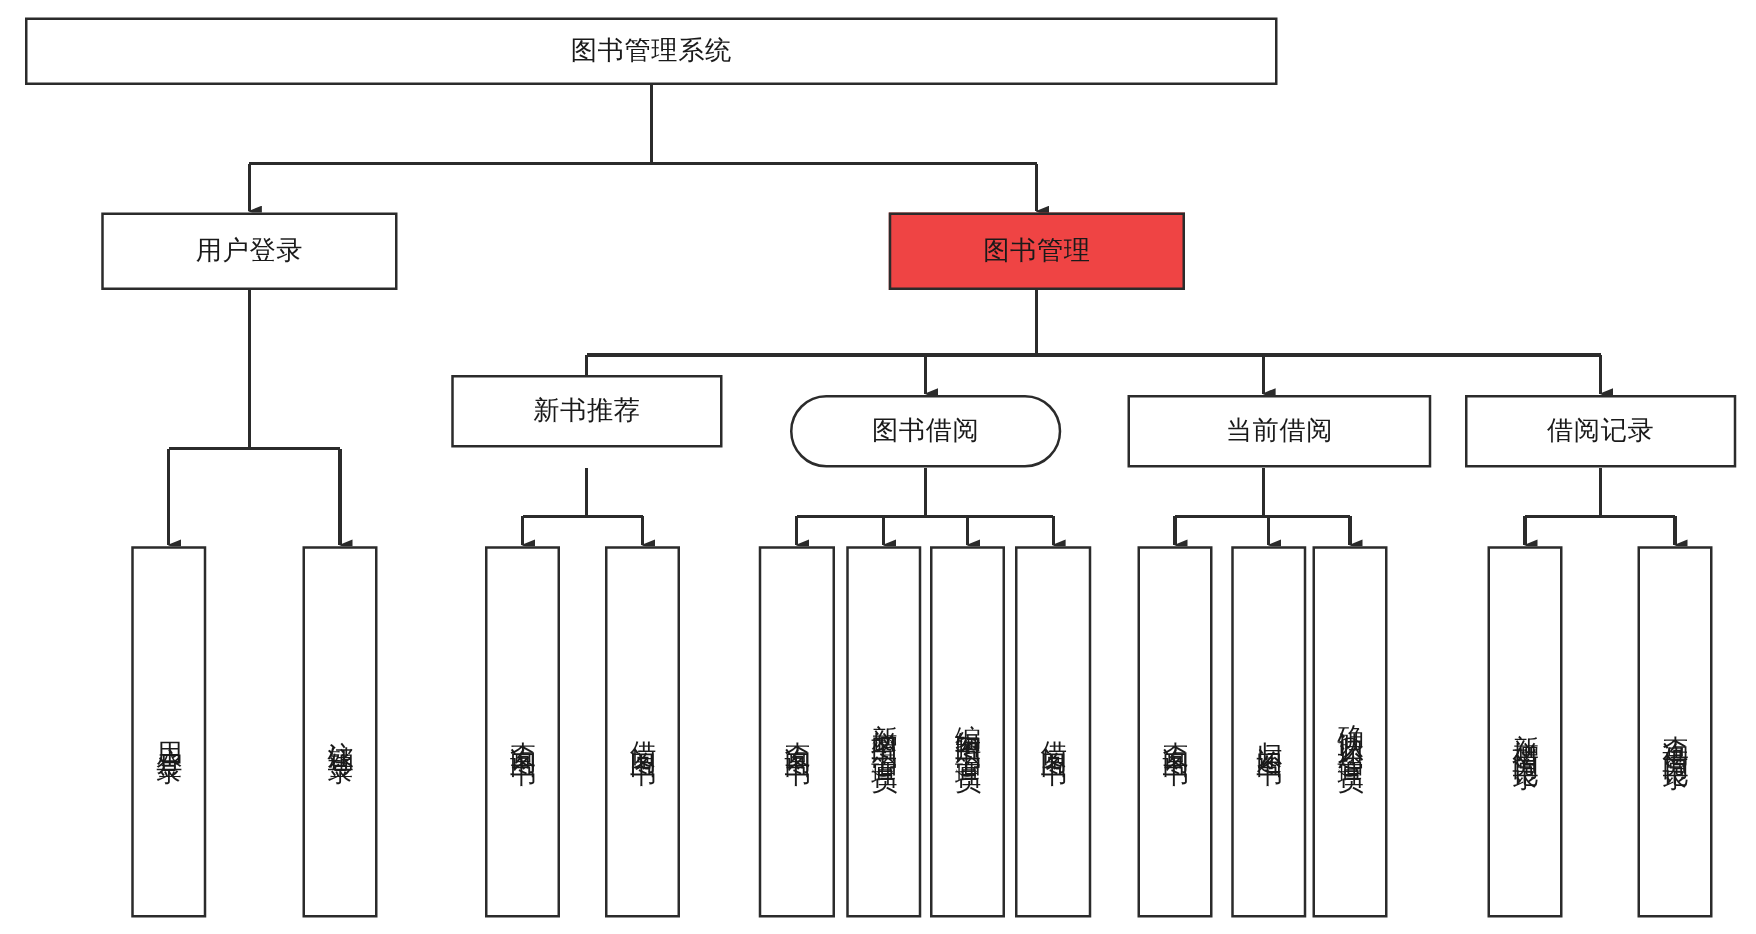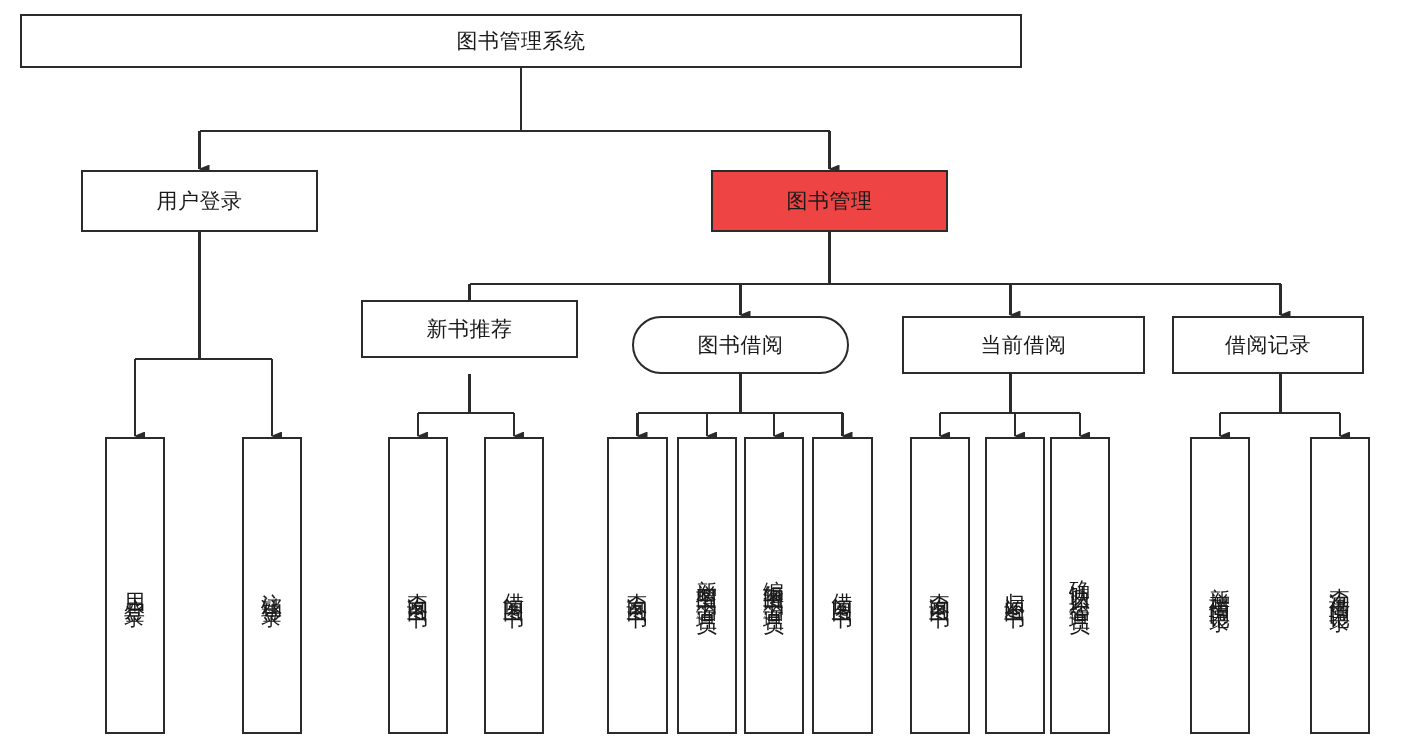--- a/index.html
+++ b/index.html
@@ -128,21 +128,21 @@
       </div>
       <div class="node horiz" style="left: 361px; top: 300px; width: 217px; height: 58px; border-color: rgb(43, 43, 43); background: rgb(255, 255, 255); color: rgb(26, 26, 26);">
         <span class="node-label">新书推荐</span>
       </div>
       <div class="node horiz" style="left: 632px; top: 316px; width: 217px; height: 58px; border-color: rgb(43, 43, 43); background: rgb(255, 255, 255); color: rgb(26, 26, 26); border-radius: 29px;">
         <span class="node-label">图书借阅</span>
       </div>
       <div class="node horiz" style="left: 902px; top: 316px; width: 243px; height: 58px; border-color: rgb(43, 43, 43); background: rgb(255, 255, 255); color: rgb(26, 26, 26);">
         <span class="node-label">当前借阅</span>
       </div>
-      <div class="node horiz" style="left: 1172px; top: 316px; width: 192px; height: 58px; border-color: rgb(43, 43, 43); background: rgb(255, 255, 255); color: rgb(26, 26, 26);">
+      <div class="node horiz" style="left: 1172px; top: 316px; width: 217px; height: 58px; border-color: rgb(43, 43, 43); background: rgb(255, 255, 255); color: rgb(26, 26, 26);">
         <span class="node-label">借阅记录</span>
       </div>
       <div class="node vert" style="left: 105px; top: 437px; width: 60px; height: 297px; border-color: rgb(43, 43, 43); background: rgb(255, 255, 255); color: rgb(26, 26, 26);">
         <span class="node-label">用户登录</span>
       </div>
       <div class="node vert" style="left: 242px; top: 437px; width: 60px; height: 297px; border-color: rgb(43, 43, 43); background: rgb(255, 255, 255); color: rgb(26, 26, 26);">
         <span class="node-label">注销登录</span>
       </div>
       <div class="node vert" style="left: 388px; top: 437px; width: 60px; height: 297px; border-color: rgb(43, 43, 43); background: rgb(255, 255, 255); color: rgb(26, 26, 26);">
         <span class="node-label">查询图书</span>

